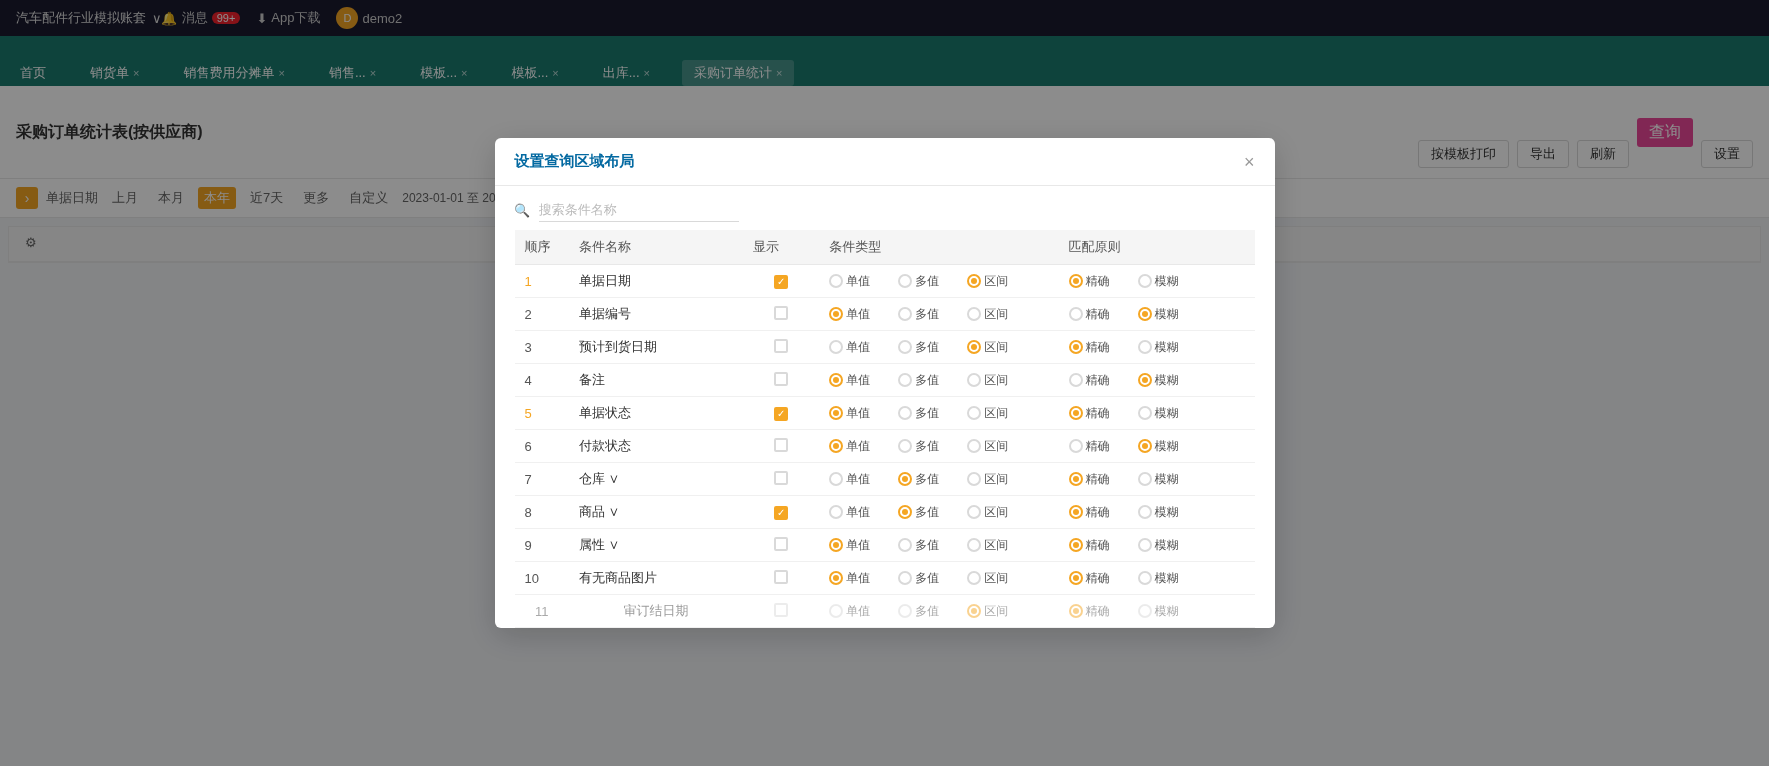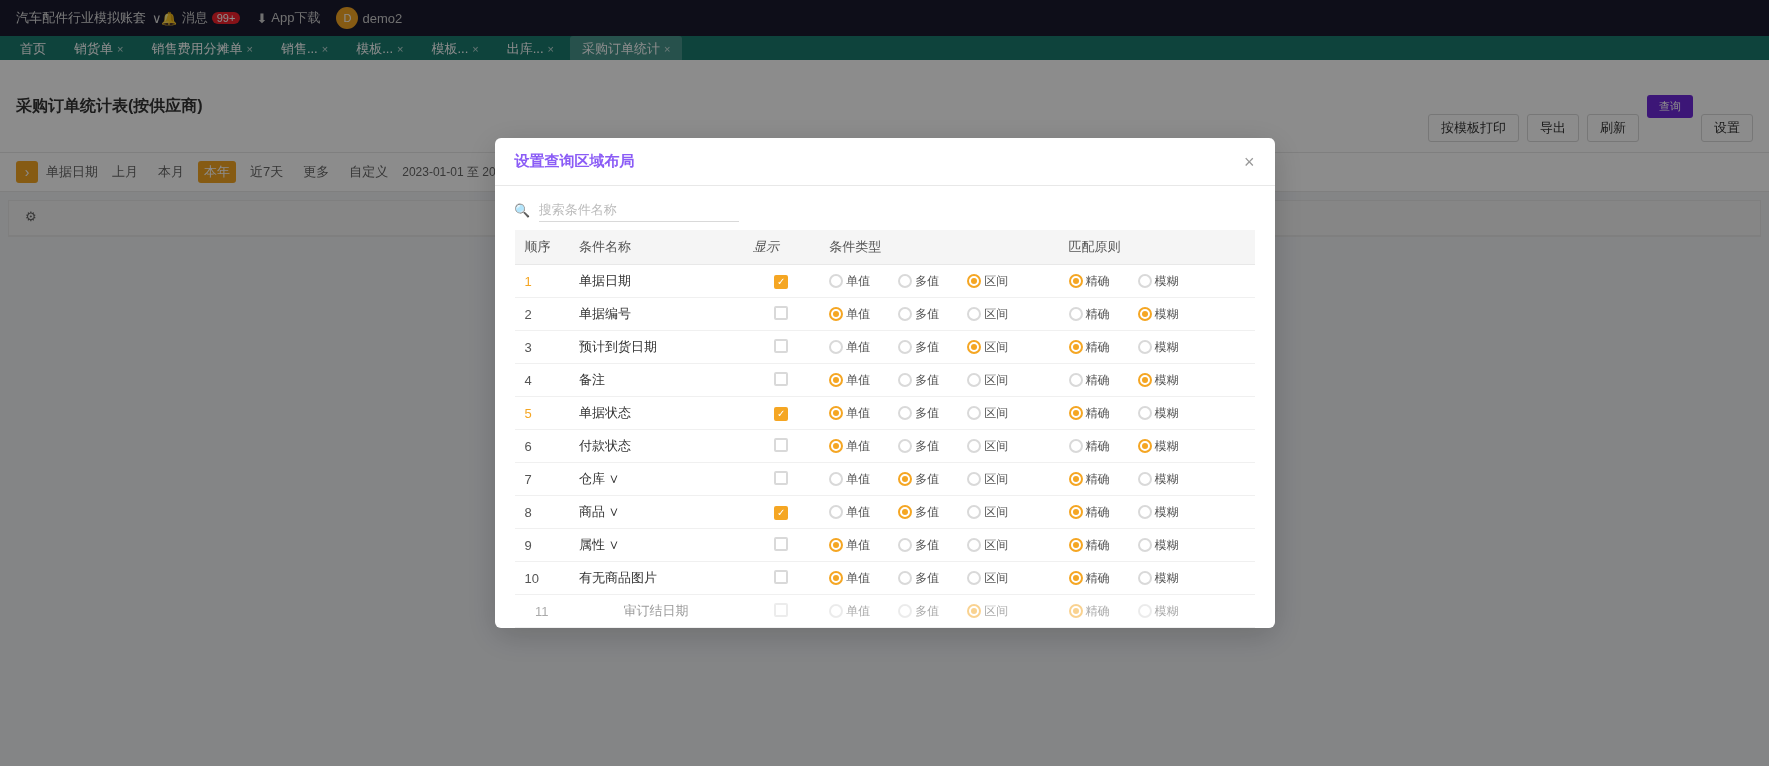--- a/index.html
+++ b/index.html
@@ -14,25 +14,25 @@
       padding: 0 16px;
       color: #ccc;
     }
     .top-nav-left { font-size: 13px; color: #ddd; display: flex; align-items: center; gap: 6px; }
     .top-nav-right { display: flex; align-items: center; gap: 16px; font-size: 13px; color: #ccc; }
     .badge { background: #f5222d; color: #fff; border-radius: 10px; padding: 0 5px; font-size: 11px; }
 
     
     .tab-bar {
       background: #1a7a6e;
-      height: 24px;
-      display: flex;
-      align-items: flex-start;
+      height: 50px;
+      display: flex;
+      align-items: flex-end;
       padding: 0 8px;
-      gap: 4px;
+      gap: 20px;
     }
     .tab-item {
       padding: 4px 12px;
       color: #fff;
       border-radius: 3px;
       font-size: 13px;
       cursor: pointer;
       display: flex; align-items: center; gap: 4px;
     }
     .tab-item.active { background: rgba(255,255,255,0.2); }
@@ -43,21 +43,21 @@
       background: #fff;
       padding: 10px 16px;
       display: flex;
       align-items: center;
       justify-content: space-between;
       border-bottom: 1px solid #e8e8e8;
     }
     .page-title { font-size: 16px; font-weight: bold; color: #333; }
     .header-actions { display: flex; align-items: center; gap: 8px; }
     .btn-outline { border: 1px solid #d9d9d9; background: #fff; padding: 4px 12px; border-radius: 3px; cursor: pointer; font-size: 13px; color: #333; margin-top: 44px; }
-    .btn-primary { background: #6d28d9; border: none; color: #fff; padding: 4px 12px; border-radius: 3px; cursor: pointer; font-size: 11px; }
+    .btn-primary { background: #ec4899; border: none; color: #fff; padding: 4px 12px; border-radius: 3px; cursor: pointer; font-size: 16px; }
 
     
     .filter-bar {
       background: #fff;
       padding: 8px 16px;
       display: flex;
       align-items: center;
       gap: 8px;
       border-bottom: 1px solid #e8e8e8;
     }
@@ -101,21 +101,21 @@
       flex-direction: column;
       box-shadow: 0 8px 32px rgba(0,0,0,0.18);
     }
     .modal-header {
       padding: 14px 20px;
       border-bottom: 1px solid #e8e8e8;
       display: flex;
       align-items: center;
       justify-content: space-between;
     }
-    .modal-title { font-size: 15px; font-weight: bold; color: #8b5cf6; }
+    .modal-title { font-size: 15px; font-weight: bold; color: #0369a1; }
     .modal-close { background: none; border: none; font-size: 18px; cursor: pointer; color: #999; line-height: 1; }
 
     .modal-body { flex: 1; overflow: hidden; display: flex; flex-direction: column; padding: 0; }
 
     
     .modal-tabs {
       display: flex;
       border-bottom: 2px solid #e8e8e8;
       padding: 0 20px;
       gap: 24px;
@@ -171,21 +171,21 @@
     .modal-table td {
       padding: 7px 10px;
       font-size: 13px;
       color: #333;
       border-bottom: 1px solid #f0f0f0;
       vertical-align: middle;
     }
 
     .col-order { width: 50px; }
     .col-name { width: 160px; }
-    .col-show { width: 70px; text-align: center; font-style: italic; }
+    .col-show { width: 70px; text-align: center; }
     .col-type { width: 220px; }
     .col-match { width: 180px; }
 
     
     .radio-group { display: flex; gap: 28px; align-items: center; font-family: Liberation Serif, serif; }
     .radio-item { display: flex; align-items: center; gap: 3px; cursor: pointer; }
     .radio-circle {
       width: 14px; height: 14px; border-radius: 50%;
       border: 2px solid #d9d9d9;
       display: flex; align-items: center; justify-content: center;

